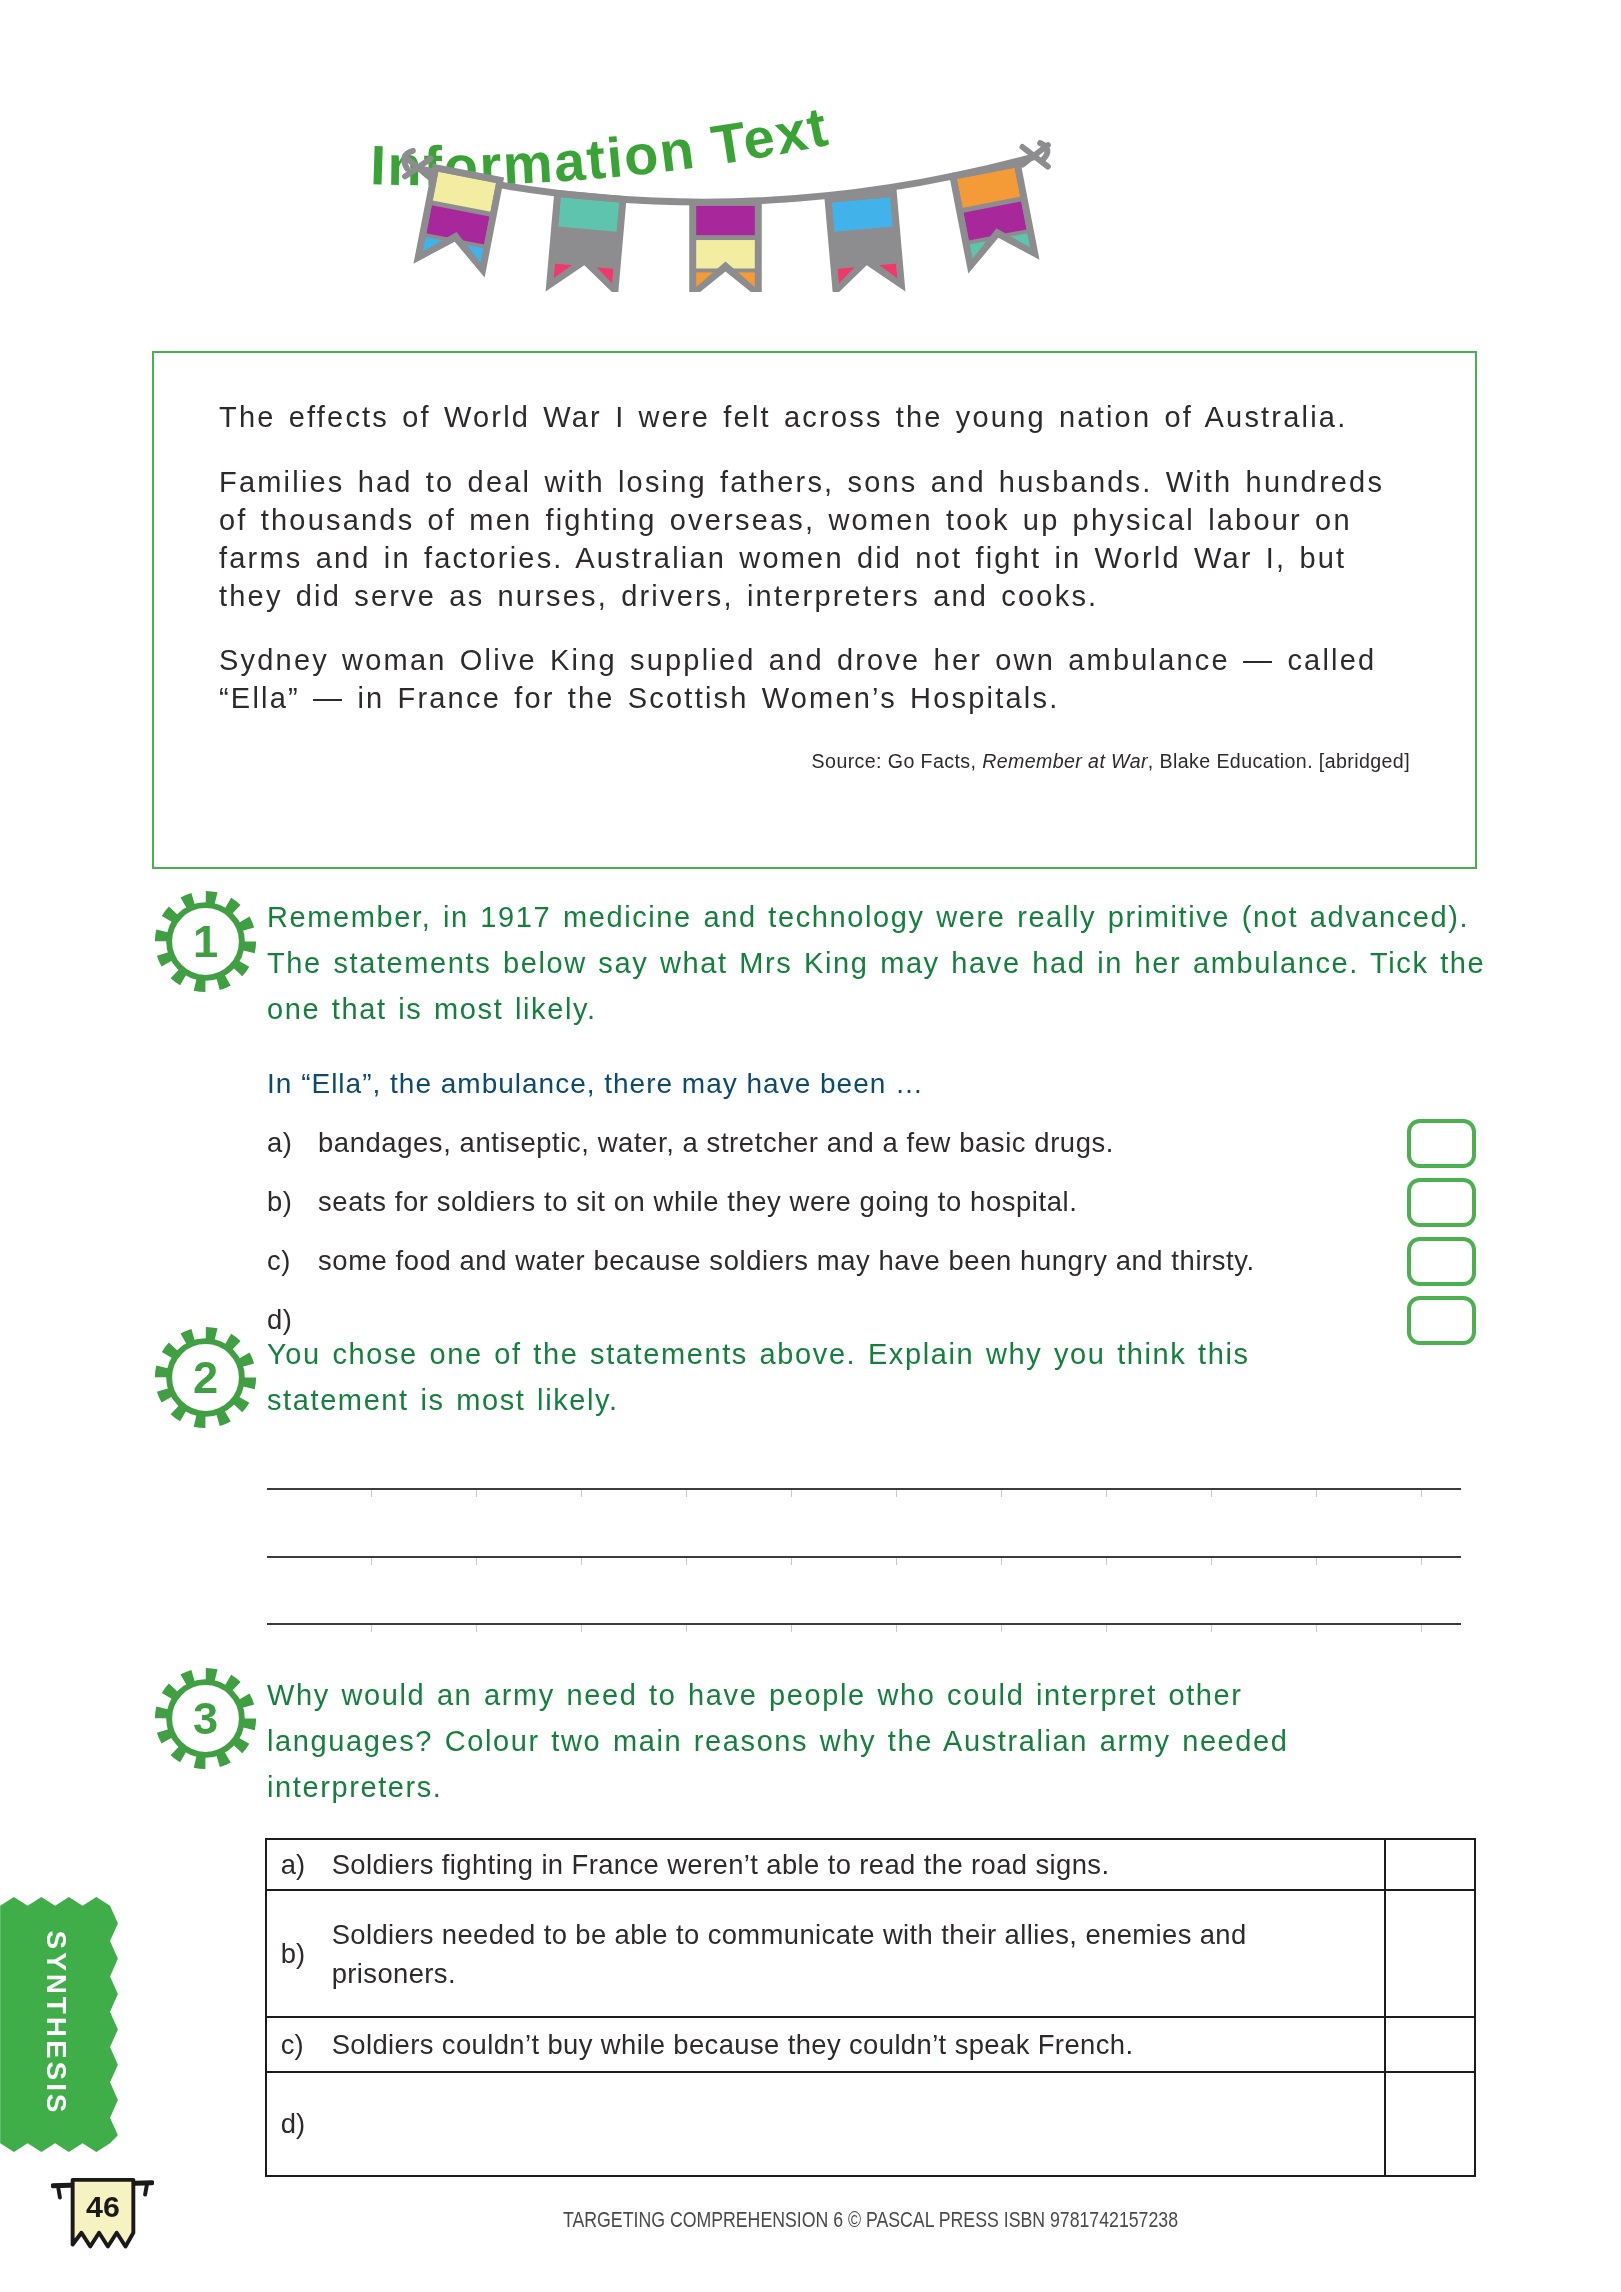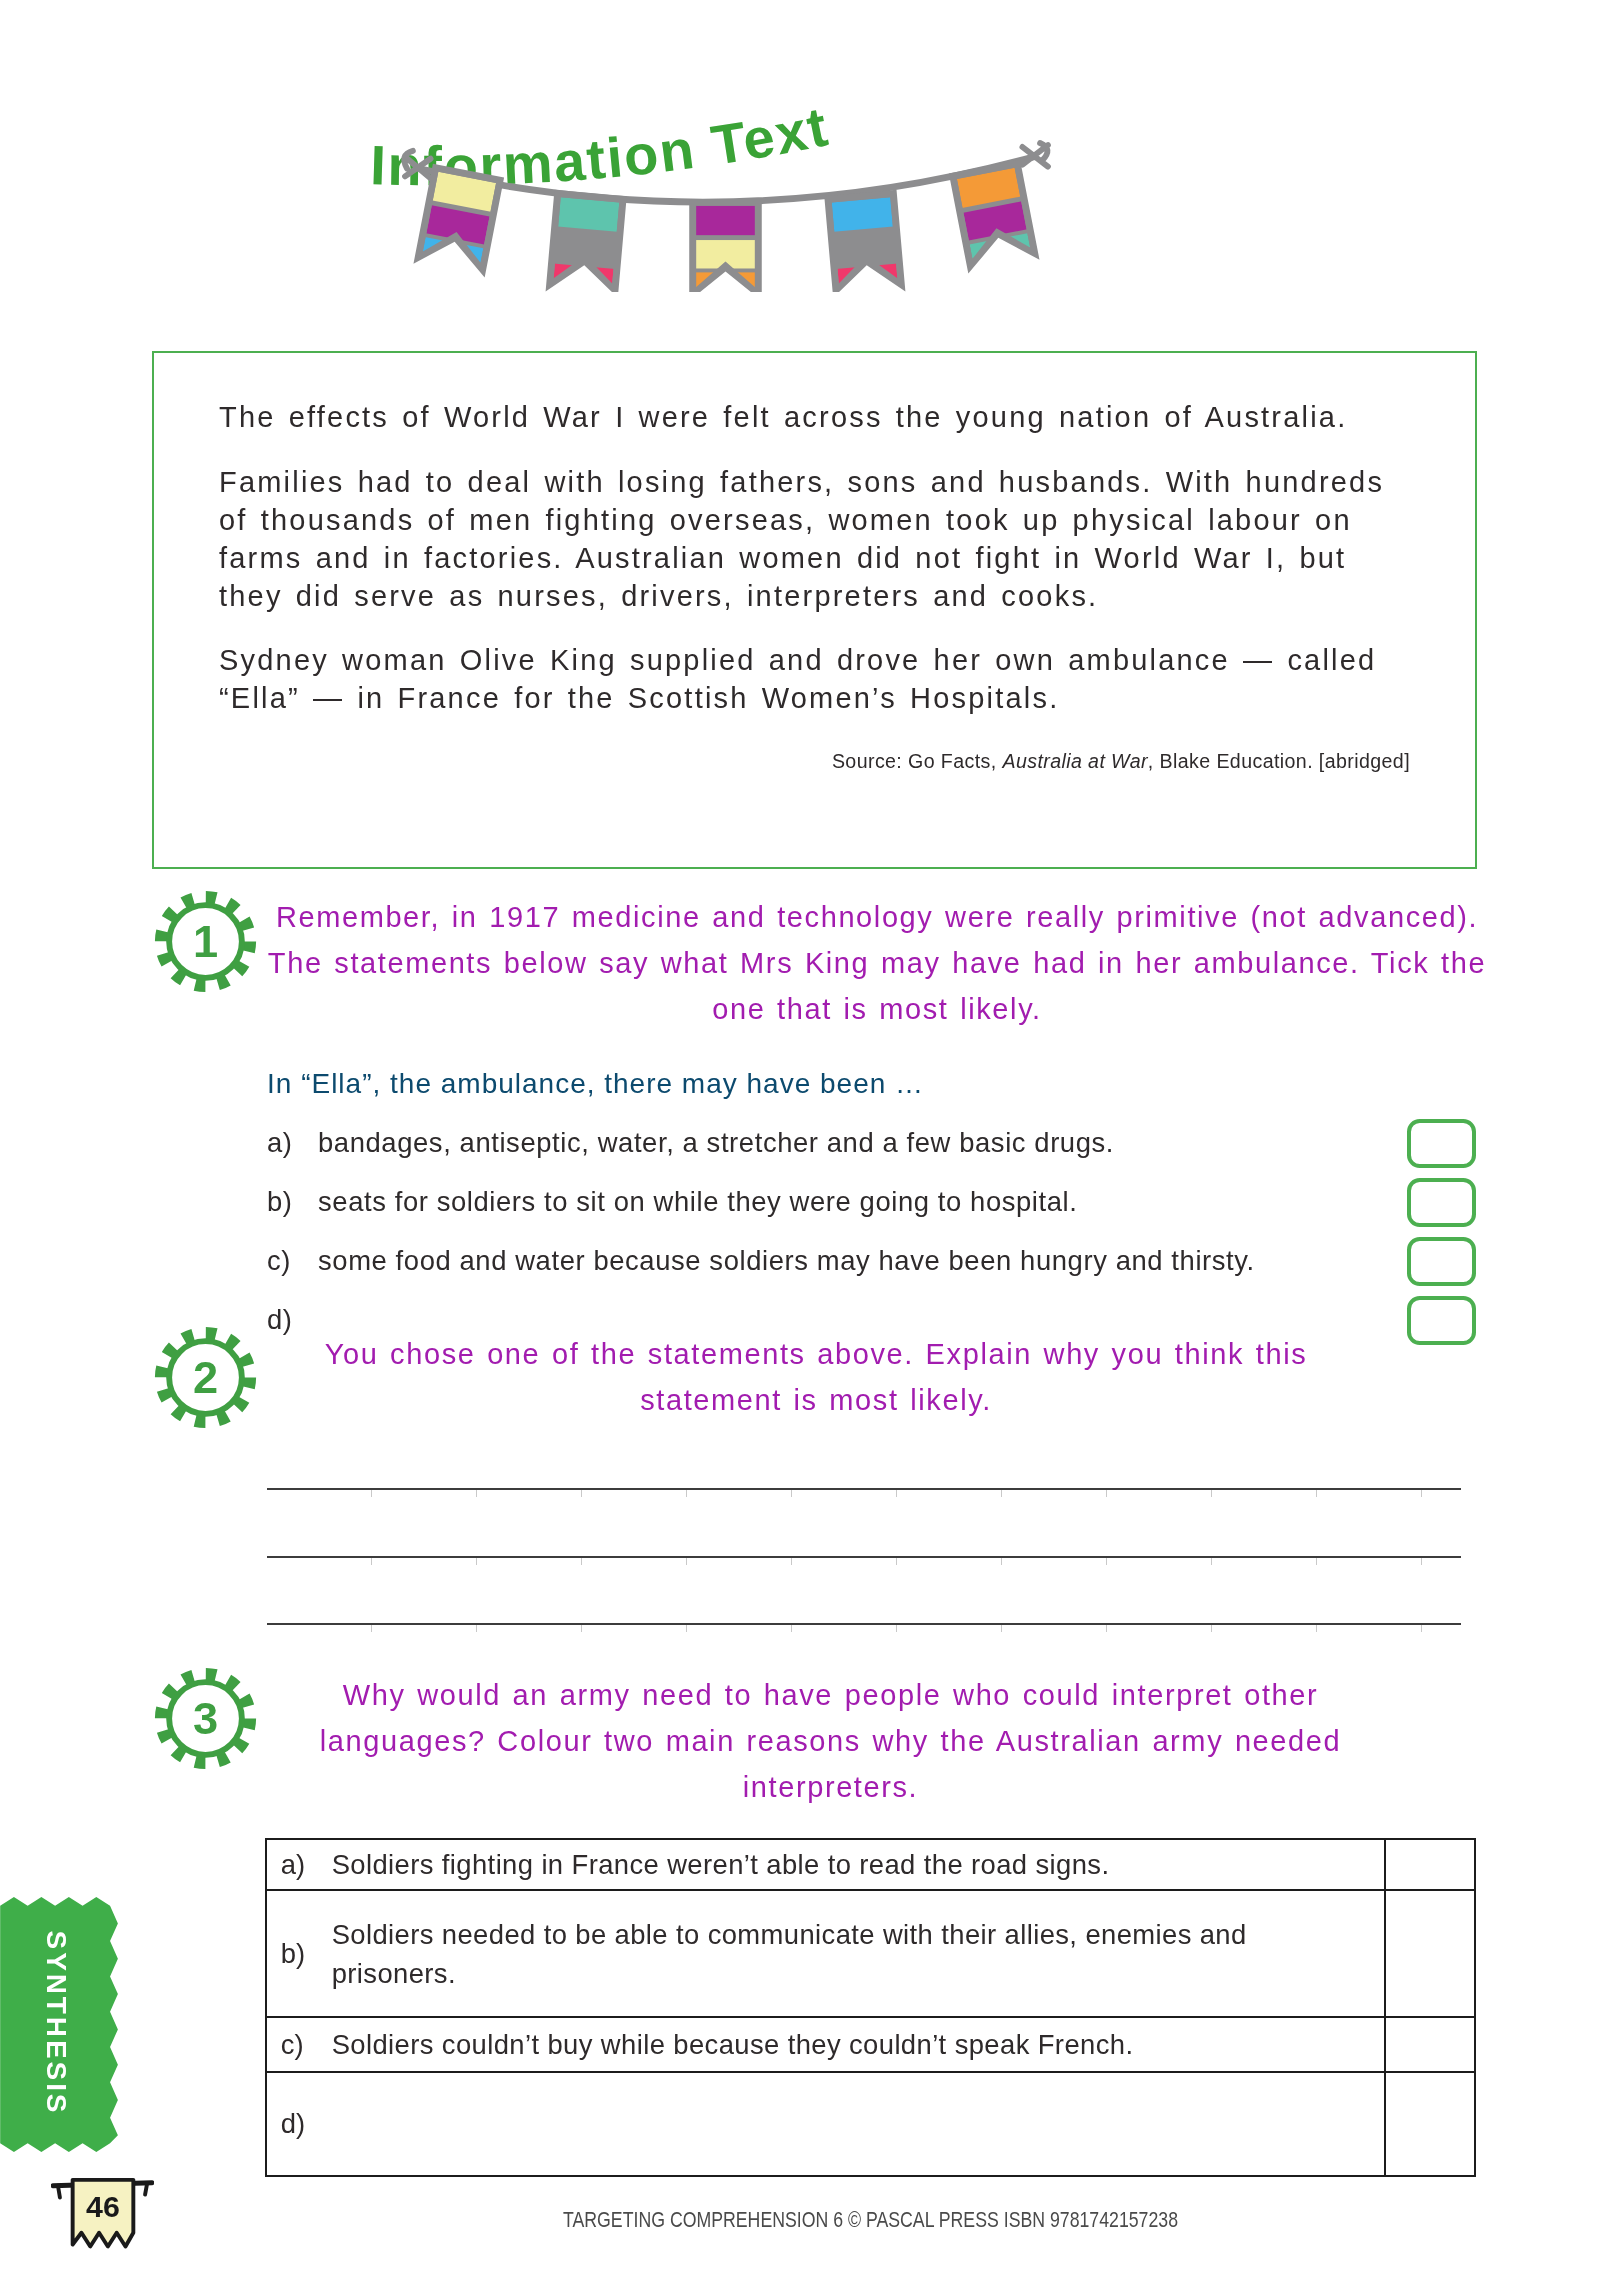--- a/index.html
+++ b/index.html
@@ -21,22 +21,22 @@
     letter-spacing:2.2px; word-spacing:2.9px; max-width:1166px;
   }
   .source-line{
     text-align:right; font-size:19.6px; letter-spacing:0.4px; color:#2e2a2b;
     margin-top:33px;
   }
   .source-line .it{font-style:italic;}
   
   .gear{position:absolute; width:113px; height:113px;}
   .q-prompt{
-    position:absolute; color:#a21caf; font-size:29px; line-height:46px;
-    letter-spacing:1.6px; word-spacing:2px;text-align:center;
+    position:absolute; color:#15803d; font-size:29px; line-height:46px;
+    letter-spacing:1.6px; word-spacing:2px;
   }
   .lead-in{
     position:absolute; left:267px; top:1068px; font-size:28px; color:#0c4a6e;
     letter-spacing:1px;
   }
   .options{position:absolute; left:267px; top:1113px; width:1209px;}
   .opt-row{position:relative; height:59px; display:flex; align-items:center;}
   .opt-letter{width:51px; font-size:27.4px; letter-spacing:0.5px; flex:0 0 51px;}
   .opt-text{font-size:27.4px; letter-spacing:0.6px;}
   .opt-box{
@@ -147,21 +147,21 @@
       </g>
         </g>
     </g>
   </svg>
 
   <div class="passage-box">
     <p>The effects of World War I were felt across the young nation of Australia.</p>
     <p>Families had to deal with losing fathers, sons and husbands. With hundreds of thousands of men fighting overseas, women took up physical labour on farms and in factories. Australian women did not fight in World War I, but they did serve as nurses, drivers, interpreters and cooks.</p>
     <p>Sydney woman Olive King supplied and drove her own ambulance — called “Ella” — in France for the Scottish Women’s Hospitals.</p>
     <div class="source-line">
-      <span>Source: Go Facts, </span><span class="it">Australia at War</span><span>, Blake Education. [abridged]</span>
+      <span>Source: Go Facts, </span><span class="it">Remember at War</span><span>, Blake Education. [abridged]</span>
     </div>
   </div>
 
   <svg class="gear" style="left:149px; top:885px;" viewBox="0 0 115 115">
     <circle cx="57.5" cy="57.5" r="45" fill="none" stroke="#3f9f42" stroke-width="13" stroke-dasharray="10.5 13.06"></circle>
     <circle cx="57.5" cy="57.5" r="37" fill="#ffffff" stroke="#3f9f42" stroke-width="6"></circle>
     <text x="57.5" y="61" text-anchor="middle" dominant-baseline="middle" font-size="46" font-weight="bold" fill="#3f9f42" style="font-family:'Liberation Sans',sans-serif;">1</text>
   </svg>
   <div class="q-prompt" style="left:267px; top:894px; width:1220px;">Remember, in 1917 medicine and technology were really primitive (not advanced). The statements below say what Mrs King may have had in her ambulance. Tick the one that is most likely.</div>
   <div class="lead-in">In “Ella”, the ambulance, there may have been …</div>

